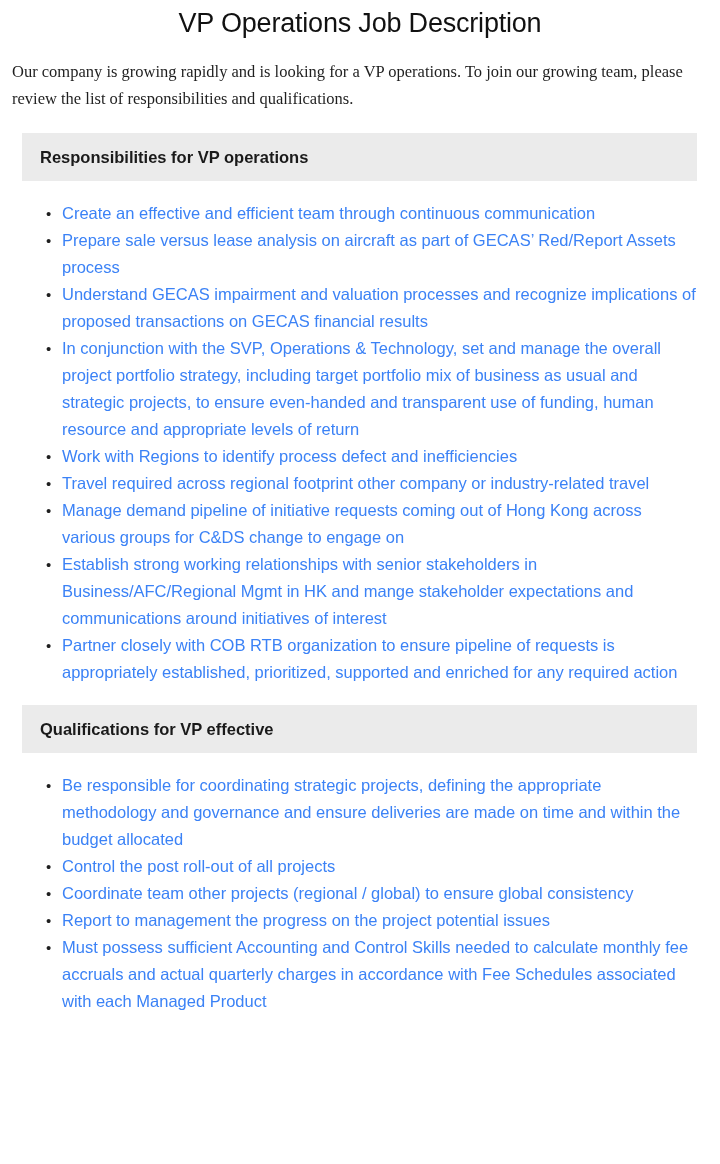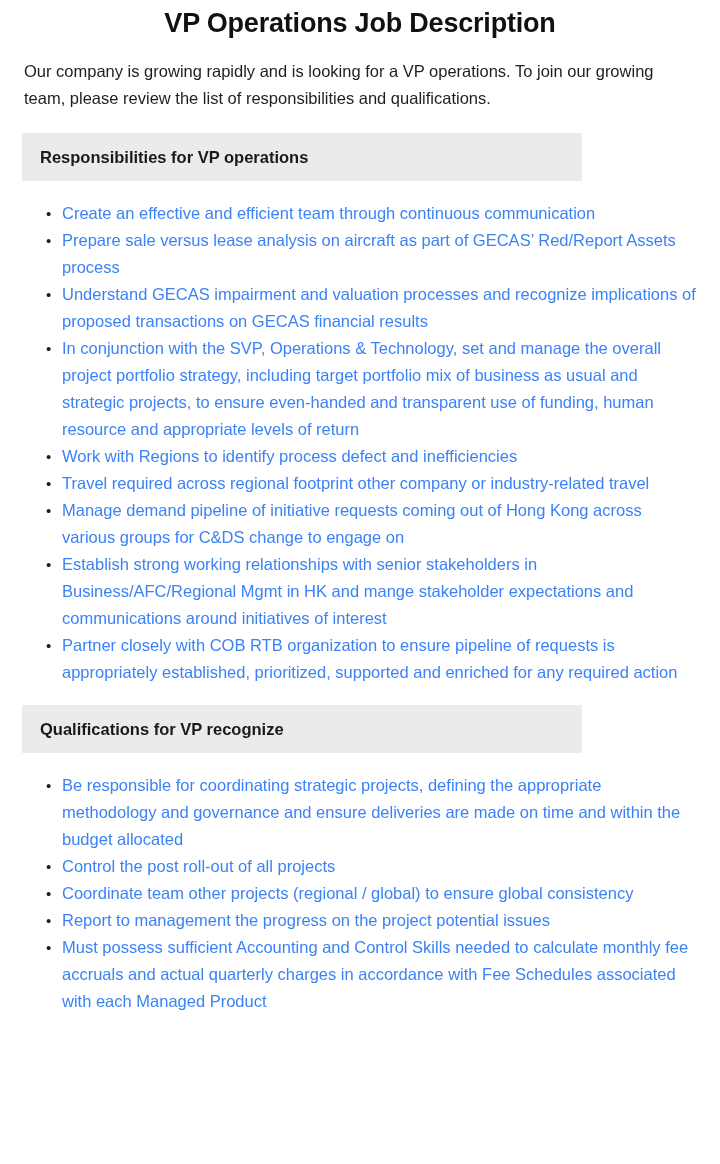--- a/index.html
+++ b/index.html
@@ -19,43 +19,44 @@
   .page {
     width: 720px;
     box-sizing: border-box;
     padding: 0;
   }
   .doc-title {
     margin: 0;
     padding: 0 24px;
     padding-top: 6px;
     font-size: 27px;
-    font-weight: bold;
+    font-weight: normal;
     line-height: 34px;
     text-align: center;
     letter-spacing: -0.2px;
     color: #111111;
   }
   .intro {
     margin: 0;
-    padding: 18px 24px 0 24px;
+    padding: 18px 24px 0 12px;
     font-size: 16.5px;
     line-height: 27px;
     color: #1f1f1f;
     max-width: 680px;
+    font-family: Liberation Serif, serif;
   }
   .section {
     margin-top: 21px;
   }
   .section-header {
     margin: 0 22px;
     background: #ebebeb;
     padding: 13px 0 13px 18px;
     box-sizing: border-box;
-    width: 560px;
+    width: 675px;
   }
   .section-header-text {
     font-size: 16.5px;
     font-weight: bold;
     line-height: 22px;
     color: #1a1a1a;
     display: block;
   }
   ul.bullets {
     margin: 0;
@@ -105,21 +106,21 @@
         <li>Work with Regions to identify process defect and inefficiencies</li>
         <li>Travel required across regional footprint other company or industry-related travel</li>
         <li>Manage demand pipeline of initiative requests coming out of Hong Kong across various groups for C&amp;DS change to engage on</li>
         <li>Establish strong working relationships with senior stakeholders in Business/AFC/Regional Mgmt in HK and mange stakeholder expectations and communications around initiatives of interest</li>
         <li>Partner closely with COB RTB organization to ensure pipeline of requests is appropriately established, prioritized, supported and enriched for any required action</li>
       </ul>
   </section>
 
   <section class="section section-qualifications">
     <div class="section-header">
-      <span class="section-header-text">Qualifications for VP recognize</span>
+      <span class="section-header-text">Qualifications for VP effective</span>
     </div>
     <ul class="bullets" id="qualifications-list">
         <li>Be responsible for coordinating strategic projects, defining the appropriate methodology and governance and ensure deliveries are made on time and within the budget allocated</li>
         <li>Control the post roll-out of all projects</li>
         <li>Coordinate team other projects (regional / global) to ensure global consistency</li>
         <li>Report to management the progress on the project potential issues</li>
         <li>Must possess sufficient Accounting and Control Skills needed to calculate monthly fee accruals and actual quarterly charges in accordance with Fee Schedules associated with each Managed Product</li>
       </ul>
   </section>
 

